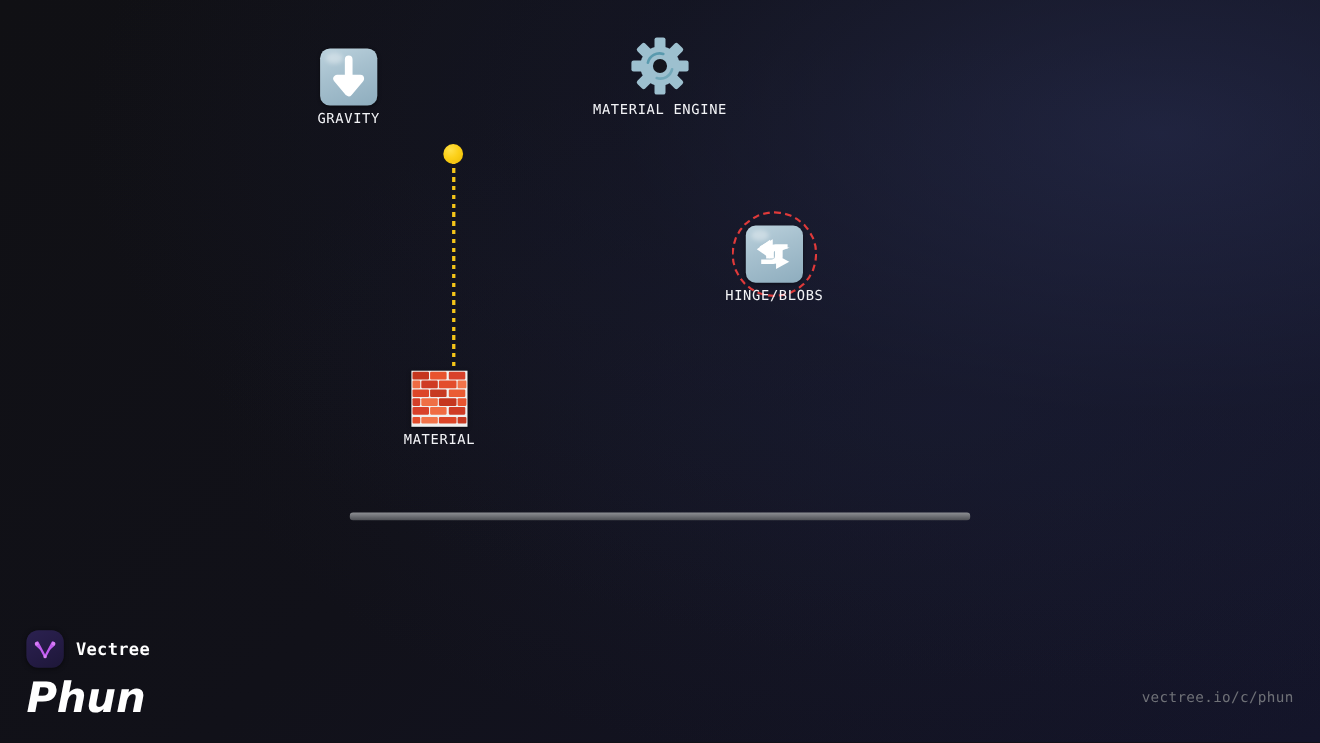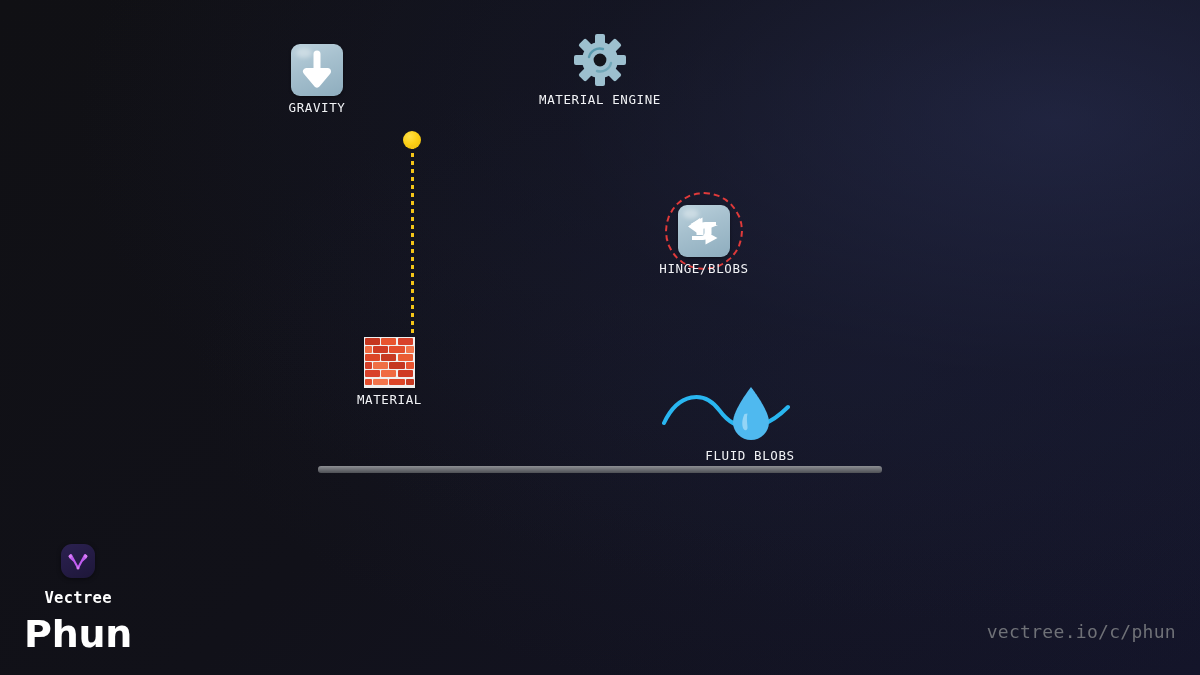--- a/index.html
+++ b/index.html
@@ -73,21 +73,21 @@
   #pendulum-rod {
     position:absolute; left:9px; top:14px;
     width:3px; height:196px;
     background:repeating-linear-gradient(
       to bottom,
       #f5c518 0px, #f5c518 4px,
       rgba(0,0,0,0) 4px, rgba(0,0,0,0) 8px);
   }
 
   
-  #node-material { left:364px; top:337px; width:51px; height:51px; }
+  #node-material { left:374px; top:337px; width:51px; height:51px; }
   #brick-wall {
     width:51px; height:51px;
     background:#f0f0ef;
     position:relative; overflow:hidden;
     box-shadow:0 1px 3px rgba(0,0,0,.5);
   }
   .brick-row { position:absolute; left:0; width:100%; height:8px; }
   .brick {
     position:absolute; top:0; height:8px;
     border-radius:1px;
@@ -102,41 +102,42 @@
 
   
   #ground {
     position:absolute; left:318px; top:466px;
     width:564px; height:7px; border-radius:3px;
     background:linear-gradient(to bottom,#8d8f93 0%,#6e7075 48%,#4e5055 100%);
   }
 
   
   #footer { position:absolute; left:24px; bottom:22px; }
-  #brand-row { display:flex; align-items:center; gap:11px; margin-bottom:8px;flex-direction:column; }
+  #brand-row { display:flex; align-items:center; gap:11px; margin-bottom:8px; }
   #brand-logo {
     width:34px; height:34px; border-radius:11px;
     background:linear-gradient(150deg,#2b2150 0%,#241b44 55%,#1d1738 100%);
     position:relative; flex:none;
     box-shadow:0 1px 4px rgba(0,0,0,.5);
   }
   #brand-logo svg { position:absolute; inset:0; width:100%; height:100%; }
   #brand-name {
     font-family:"DejaVu Sans Mono", monospace;
     font-size:15.5px; font-weight:bold; color:#ffffff; letter-spacing:.3px;
   }
   #page-title {
     font-family:"DejaVu Sans", sans-serif;
     font-size:38px; font-weight:bold; color:#ffffff; letter-spacing:-.2px;
     line-height:1;
+    font-style:italic;
   }
   #footer-url {
     position:absolute; right:24px; bottom:33px;
     font-family:"DejaVu Sans Mono", monospace;
-    font-size:18px; color:#6f7177; letter-spacing:.3px;
+    font-size:13px; color:#6f7177; letter-spacing:.3px;
   }
 </style>
 </head>
 <body>
 
 <div id="bg-gradient"></div>
 
 <div id="stage">
 
   <div class="node" id="node-gravity">
@@ -238,31 +239,20 @@
         <div class="brick-row" style="top: 41.5px; height: 6.7px;">
           <div class="brick" style="left: 1px; width: 6.55px; height: 6.7px; background: rgb(227, 77, 44);"></div>
           <div class="brick" style="left: 8.95px; width: 15.1px; height: 6.7px; background: rgb(242, 116, 74);"></div>
           <div class="brick" style="left: 25.45px; width: 15.1px; height: 6.7px; background: rgb(220, 70, 40);"></div>
           <div class="brick" style="left: 41.95px; width: 8.05px; height: 6.7px; background: rgb(199, 58, 34);"></div>
         </div>
       </div>
     <div class="node-label">MATERIAL</div>
   </div>
 
-  <div class="node" id="node-fluid">
-    <svg class="wave" viewBox="0 0 132 58" aria-hidden="true">
-      <path d="M4 38 C 18 8, 44 4, 60 26 C 76 48, 102 48, 128 22" fill="none" stroke="#29b6f0" stroke-width="4" stroke-linecap="round"></path>
-    </svg>
-    <svg id="droplet" viewBox="0 0 38 54" aria-hidden="true">
-      <path d="M19 1 C 19 1, 37 24, 37 36 A 18 18 0 0 1 1 36 C 1 24, 19 1, 19 1 Z" fill="#4fb9ef"></path>
-      <path d="M12.5 28 C 10 33, 9.5 39, 11.5 43 C 13.5 45.5, 16 44, 15.5 40.5
-               C 15 36, 14.5 31, 15.5 27.5 Z" fill="#9fd9f7" opacity="0.85"></path>
-    </svg>
-    <div class="node-label">FLUID BLOBS</div>
-  </div>
 
   <div id="ground"></div>
 
 </div>
 
 <div id="footer">
   <div id="brand-row">
     <div id="brand-logo">
       <svg viewBox="0 0 34 34" aria-hidden="true">
         <path d="M10 11 L17 24 L24 11" fill="none" stroke="#c05cf0" stroke-width="2.1" stroke-linecap="round" stroke-linejoin="round"></path>

